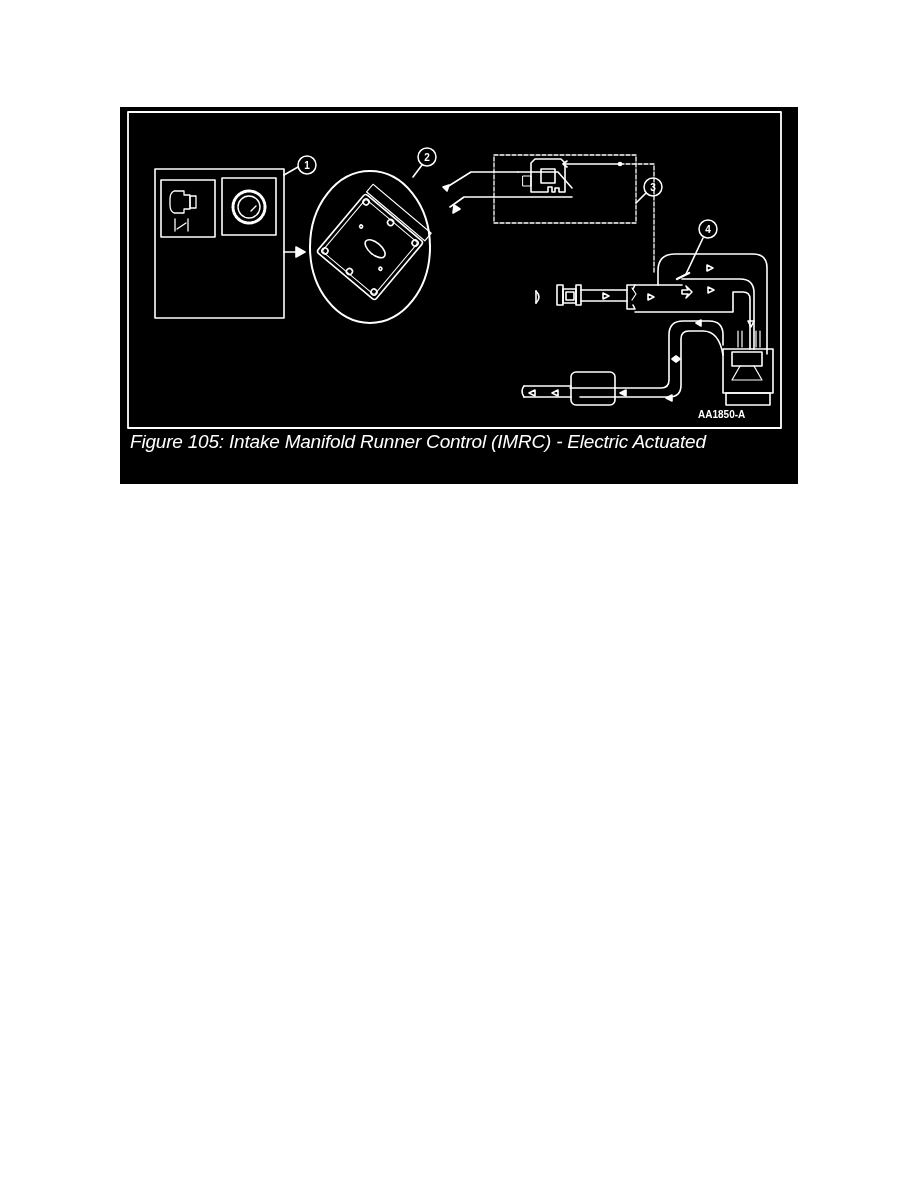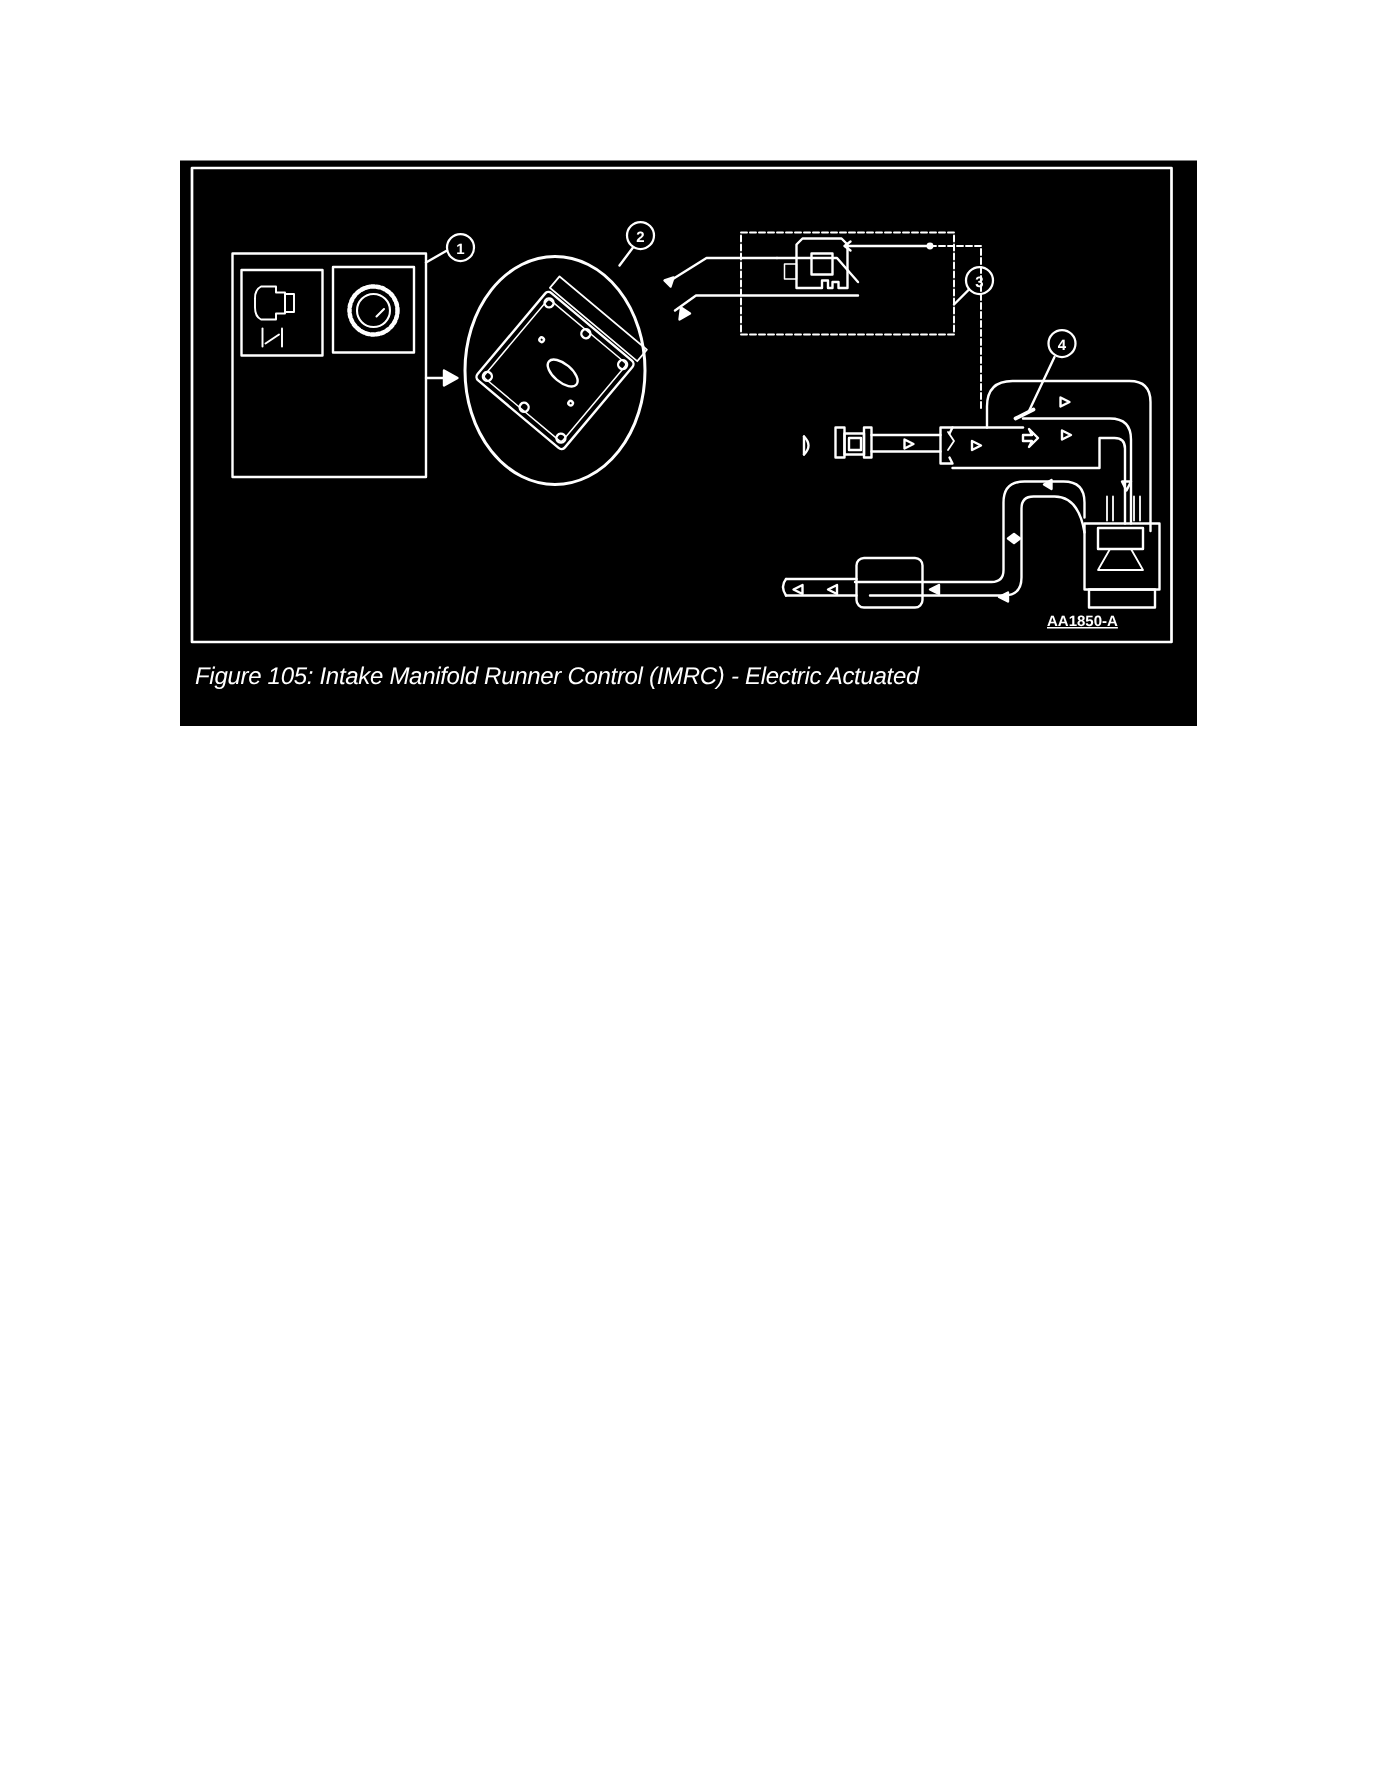--- a/index.html
+++ b/index.html
@@ -3,29 +3,29 @@
   <meta charset="utf-8">
   <style>
     html, body { margin: 0; padding: 0; background: #ffffff; }
     body { width: 918px; height: 1188px; position: relative; overflow: hidden; }
     .figure {
       position: absolute; left: 120px; top: 107px; width: 678px; height: 377px;
       background: #000000;
     }
     .figure svg { position: absolute; left: 0; top: 0; }
     .caption {
-      position: absolute; left: 10px; top: 336px;
+      position: absolute; left: 10px; top: 324px;
       color: #ffffff; font-family: "Liberation Sans", sans-serif;
-      font-size: 16px; font-style: italic; letter-spacing: -0.2px;
+      font-size: 19px; font-style: italic; letter-spacing: -0.2px;
       white-space: nowrap;
     }
     .code-label {
       position: absolute; left: 578px; top: 302px;
       color: #ffffff; font-family: "Liberation Sans", sans-serif;
-      font-weight: bold; font-size: 10px; white-space: nowrap; text-decoration: underline;
+      font-weight: bold; font-size: 10px; white-space: nowrap;
     }
     .callout-num {
       font-family: "Liberation Sans", sans-serif; font-weight: bold; font-size: 10px; fill: #fff;
     }
   </style>
 </head>
 <body>
 
 <div class="figure">
   <svg width="678" height="377" viewBox="0 0 678 377" fill="none" stroke="#ffffff" stroke-width="1.6" stroke-linejoin="round" stroke-linecap="round">

